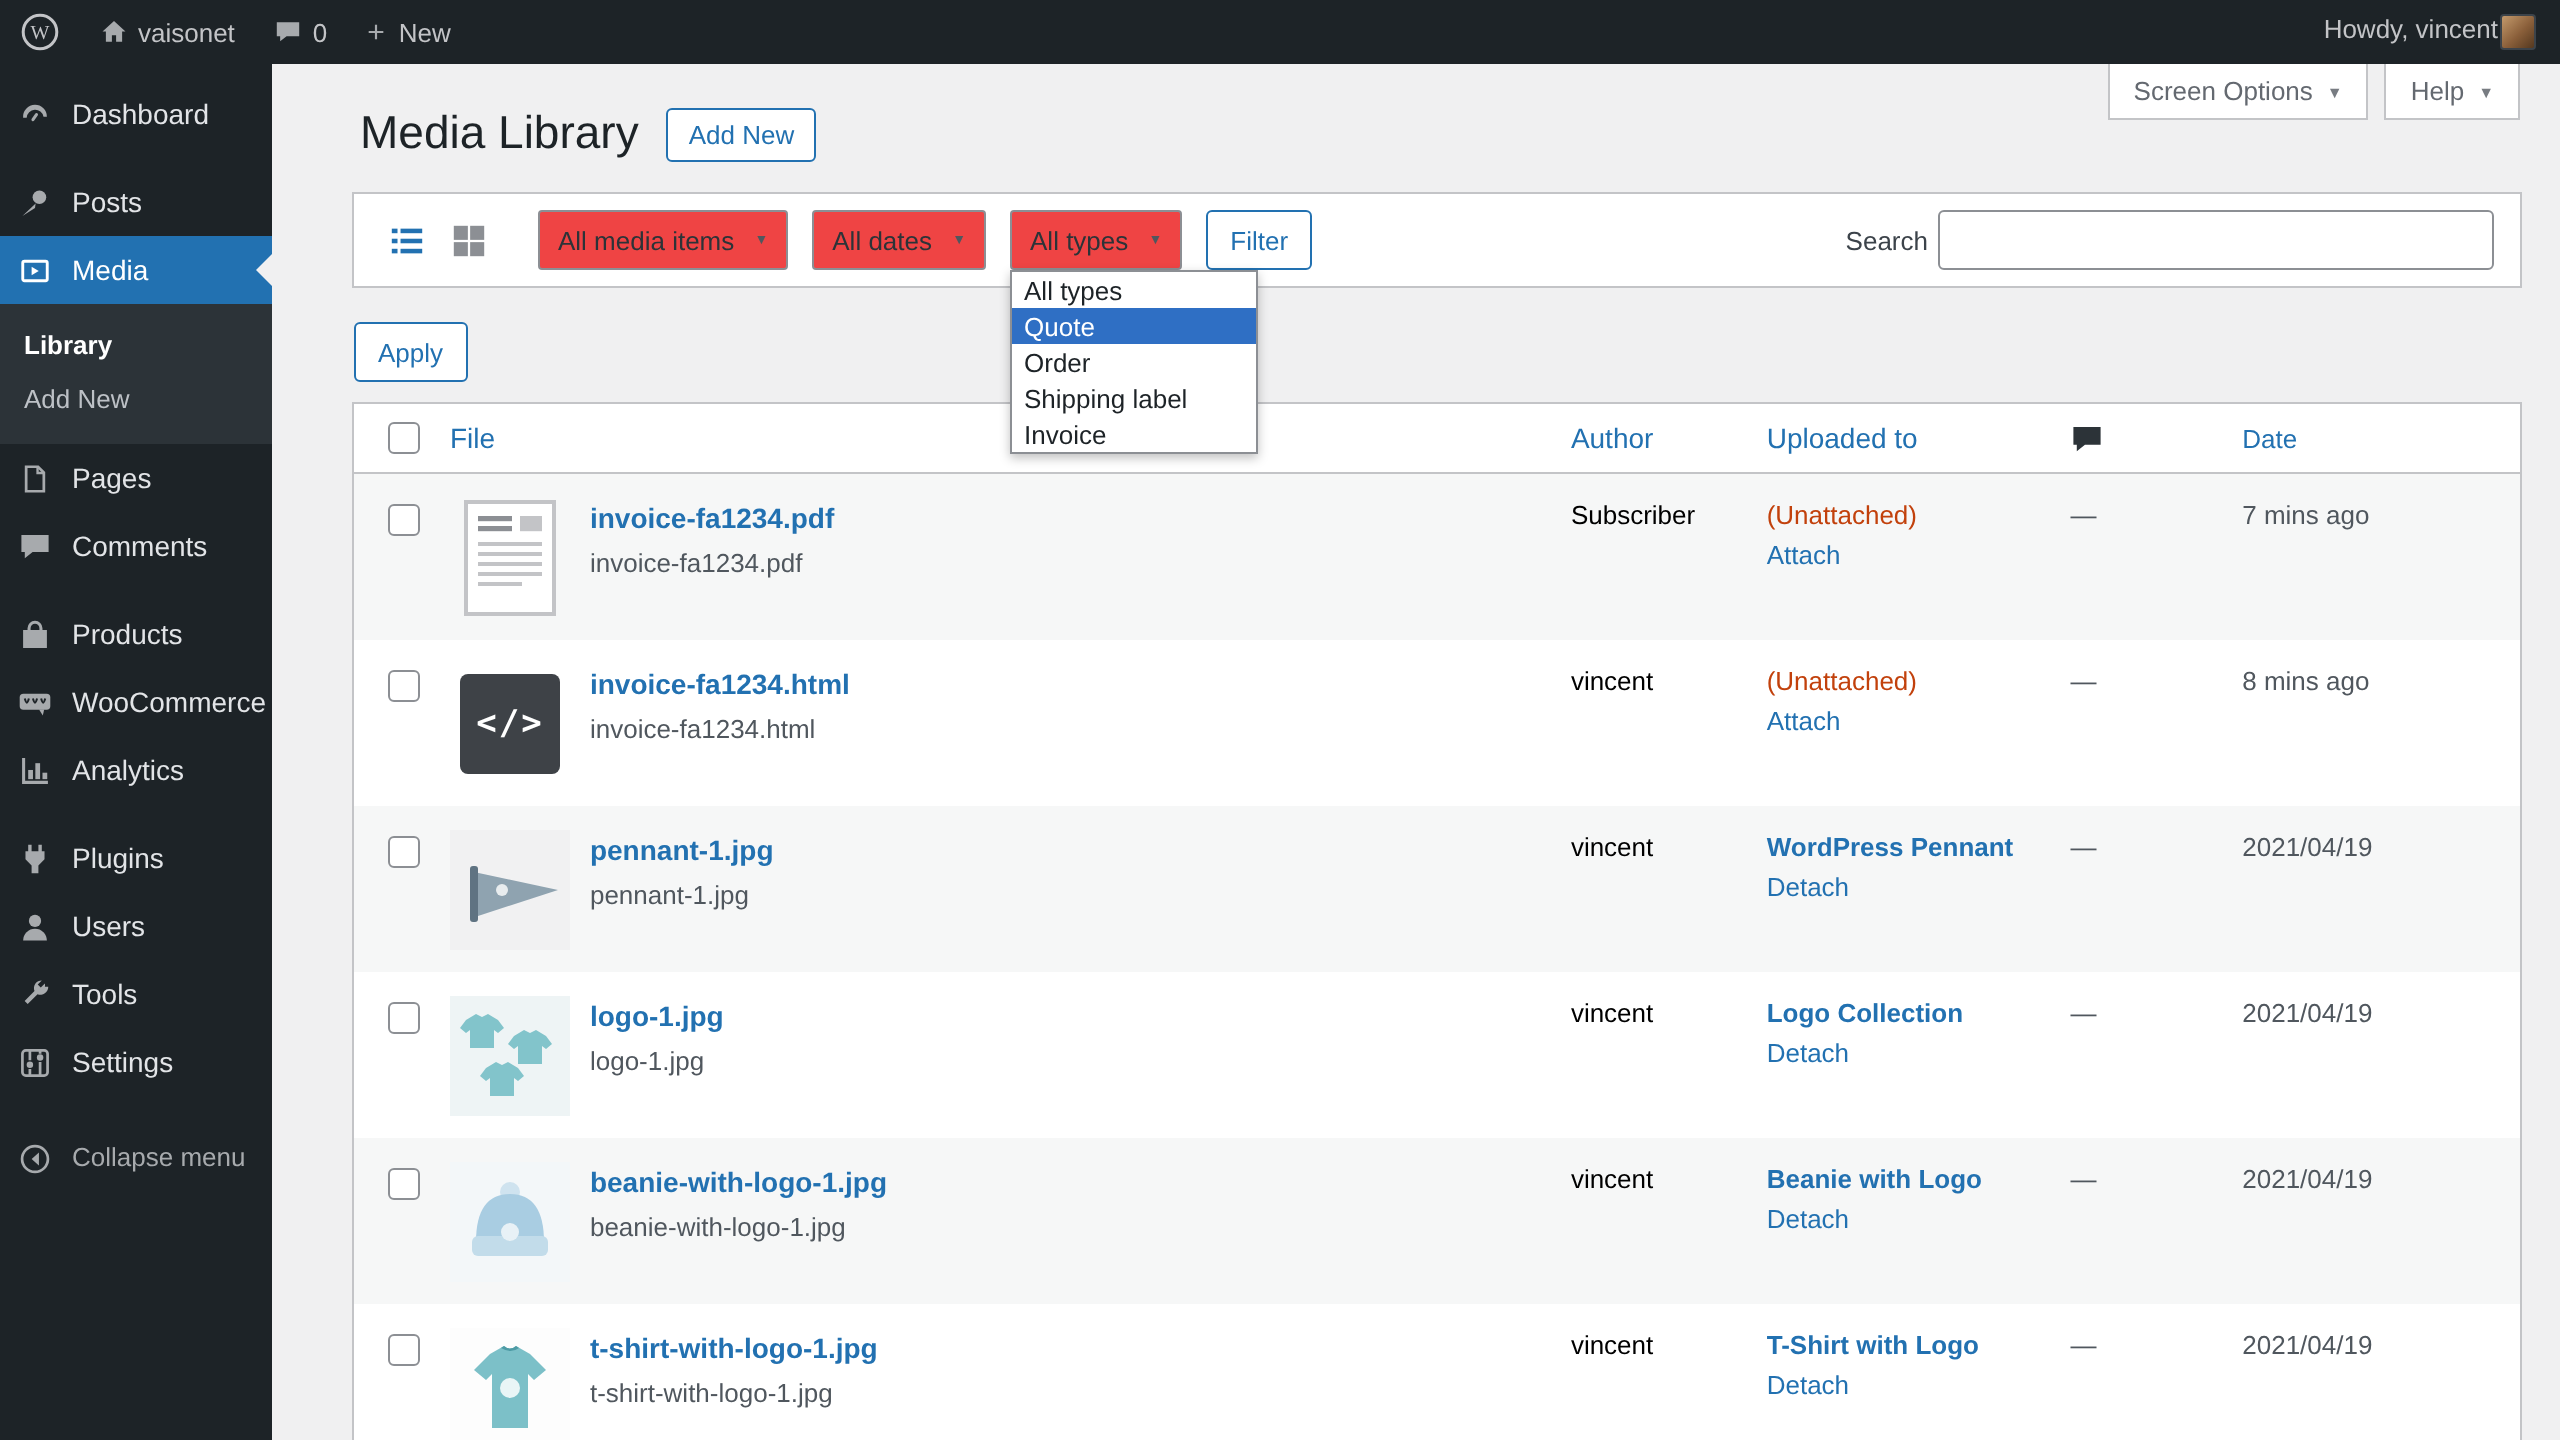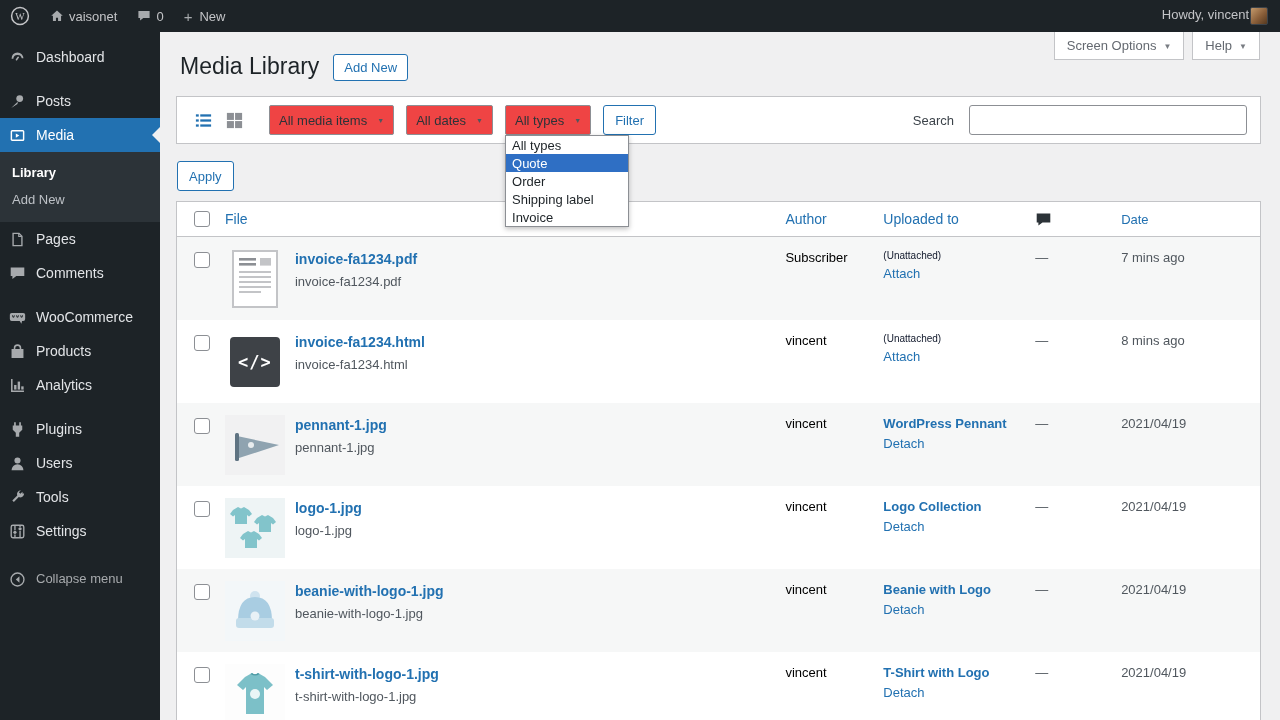--- a/index.html
+++ b/index.html
@@ -10,21 +10,21 @@
 
 
 .adminbar{position:absolute;top:0;left:0;right:0;height:32px;background:#1d2327;color:#c3c4c7;display:flex;justify-content:space-between;align-items:center;z-index:60}
 .ab-left{display:flex;align-items:stretch;height:100%}
 .ab-item{display:flex;align-items:center;gap:5px;padding:0 10px;color:#c3c4c7;cursor:pointer;font-size:13px}
 .plus::before{content:"+";font-size:15px;margin-right:2px;color:#a7aaad}
 .ab-right{display:flex;align-items:flex-start;gap:1px;padding-right:12px}
 .avatar{width:18px;height:18px;border-radius:2px;background:linear-gradient(135deg,#c49a6c 0%,#8a5f3a 55%,#54381f 100%);border:1px solid #3c434a}
 
 
-.sidebar{position:absolute;top:32px;left:0;bottom:0;width:160px;background:#1d2327;color:#e2e4e7;font-size:14px;padding-top:8px;z-index:40}
+.sidebar{position:absolute;top:32px;left:0;bottom:0;width:136px;background:#1d2327;color:#e2e4e7;font-size:14px;padding-top:8px;z-index:40}
 .menu-item{position:relative;display:flex;align-items:center;gap:9px;padding:8px 8px;cursor:pointer;line-height:18px}
 .mi-icon{width:19px;height:18px;display:flex;align-items:center;justify-content:center;color:#a7aaad;flex:0 0 19px}
 .mi-icon svg{width:17px;height:17px;fill:currentColor}
 .menu-item.active{background:#2271b1;color:#fff}
 .menu-item.active .mi-icon{color:#fff}
 .menu-item.active::after{content:"";position:absolute;right:0;top:50%;margin-top:-8px;border:8px solid transparent;border-right-color:#f0f0f1}
 .sep{height:10px}
 .submenu{background:#2c3338;padding:7px 0 9px}
 .submenu-item{padding:6px 12px;font-size:13px;color:#bdc1c6;cursor:pointer}
 .submenu-item.current{color:#fff;font-weight:700}
@@ -40,21 +40,21 @@
 h1{font-size:23px;font-weight:400;color:#1d2327;line-height:29px}
 .page-title-action{border:1px solid #2271b1;color:#2271b1;background:#fff;font-size:13px;padding:5px 10px;border-radius:3px;cursor:pointer;margin-top:3px}
 
 
 .filter-card{margin:15px 19px 0 16px;background:#fff;border:1px solid #c3c4c7;height:48px;display:flex;align-items:center;padding:0 13px;gap:12px}
 .view-switch{display:flex;gap:5px;margin-right:10px}
 .view-btn{width:26px;height:26px;display:flex;align-items:center;justify-content:center;cursor:pointer}
 .wp-select{position:relative;height:30px;background:#ef4444;border:1px solid #8c8f94;border-radius:2px;color:#2c3338;font-size:13px;display:inline-flex;align-items:center;padding:0 26px 0 9px;cursor:pointer;white-space:nowrap}
 .wp-select::after{content:"▼";font-size:7px;color:#50575e;position:absolute;right:9px;top:11px}
 .button{height:30px;background:#fff;border:1px solid #2271b1;color:#2271b1;border-radius:3px;font-size:13px;padding:0 11px;cursor:pointer;display:inline-flex;align-items:center}
-.search-area{margin-left:auto;display:flex;align-items:center;gap:15px}
+.search-area{margin-left:auto;display:flex;align-items:center;gap:5px}
 .search-label{font-size:13px;color:#3c434a}
 .search-input{width:278px;height:30px;border:1px solid #8c8f94;border-radius:3px;background:#fff;padding:0 8px;font-size:13px;outline:none}
 
 
 .select-wrap{position:relative}
 .types-dropdown{position:absolute;top:100%;left:0;width:124px;background:#fff;border:1px solid #8c8f94;box-shadow:0 2px 5px rgba(0,0,0,.25);z-index:30;font-size:13px;color:#1d2327}
 .dd-option{padding:1.5px 6px;line-height:15px;cursor:pointer}
 .dd-option.highlighted{background:#2f6fc4;color:#fff}
 
 
@@ -85,21 +85,21 @@
 .cell.date,.hcell.date{width:139px;font-size:13px;color:#50575e}
 .hcell{padding-top:0}
 .thead .hcell{display:flex;align-items:center;height:100%}
 input[type=checkbox]{appearance:none;-webkit-appearance:none;width:16px;height:16px;border:1px solid #8c8f94;border-radius:3px;background:#fff;margin:0;cursor:pointer}
 .thumb{width:60px;height:60px;flex:0 0 60px;display:flex;align-items:center;justify-content:center;cursor:pointer}
 .thumb-code{width:50px;height:50px;background:#3e4247;border-radius:4px;color:#fff;display:flex;align-items:center;justify-content:center;font-weight:700;font-size:17px;font-family:"DejaVu Sans Mono",monospace;letter-spacing:1px}
 .fmeta{display:flex;flex-direction:column;gap:7px;padding-top:2px}
 .ftitle{color:#2271b1;font-weight:700;font-size:14px}
 .fname{color:#50575e;font-size:13px}
 .cell.author a{color:#000000;font-size:13px}
-.unatt{color:#0f172a;font-size:10px;display:block}
+.unatt{color:#c2410c;font-size:13px;display:block}
 .attach,.detach{color:#2271b1;font-size:13px;display:block;margin-top:5px}
 .parent-link{color:#2271b1;font-weight:700;font-size:13px;display:block}
 .cell.comments{color:#50575e;font-size:13px}
 </style>
 </head>
 <body>
 
 <div class="adminbar">
   <div class="ab-left">
     <span class="ab-item">
@@ -177,34 +177,34 @@
         <svg viewBox="0 0 20 20">
           <path d="M2 3h16v10H8.6L4 16.6V13H2z"></path>
         </svg>
       </span>
     <span class="mi-label">Comments</span>
   </div>
   <div class="sep"></div>
   <div class="menu-item">
     <span class="mi-icon">
         <svg viewBox="0 0 20 20">
+          <path d="M5.6 7V6a4.4 4.4 0 018.8 0v1h2.6v10.6H3V7zm1.8 0h5.2V6a2.6 2.6 0 00-5.2 0z"></path>
+        </svg>
+      </span>
+    <span class="mi-label">Products</span>
+  </div>
+  <div class="menu-item">
+    <span class="mi-icon">
+        <svg viewBox="0 0 20 20">
           <rect x="1" y="4.6" width="18" height="9.4" rx="2.2"></rect>
           <path d="M12.4 13.8l2.2 3.6.8-3.6z"></path>
           <path d="M4 7.4c.9 3.2 1.5 3.2 2.4 0M8.8 7.4c.9 3.2 1.5 3.2 2.4 0M13.6 7.4c.9 3.2 1.5 3.2 2.4 0" stroke="#1d2327" stroke-width="1.2" fill="none"></path>
         </svg>
       </span>
     <span class="mi-label">WooCommerce</span>
-  </div>
-  <div class="menu-item">
-    <span class="mi-icon">
-        <svg viewBox="0 0 20 20">
-          <path d="M5.6 7V6a4.4 4.4 0 018.8 0v1h2.6v10.6H3V7zm1.8 0h5.2V6a2.6 2.6 0 00-5.2 0z"></path>
-        </svg>
-      </span>
-    <span class="mi-label">Products</span>
   </div>
   <div class="menu-item">
     <span class="mi-icon">
         <svg viewBox="0 0 20 20">
           <path d="M2.4 2.4h1.8v13.4h13.4v1.8H2.4z"></path>
           <rect x="6" y="9.4" width="2.8" height="5.4"></rect>
           <rect x="10.2" y="5.4" width="2.8" height="9.4"></rect>
           <rect x="14.4" y="11" width="2.8" height="3.8"></rect>
         </svg>
       </span>

